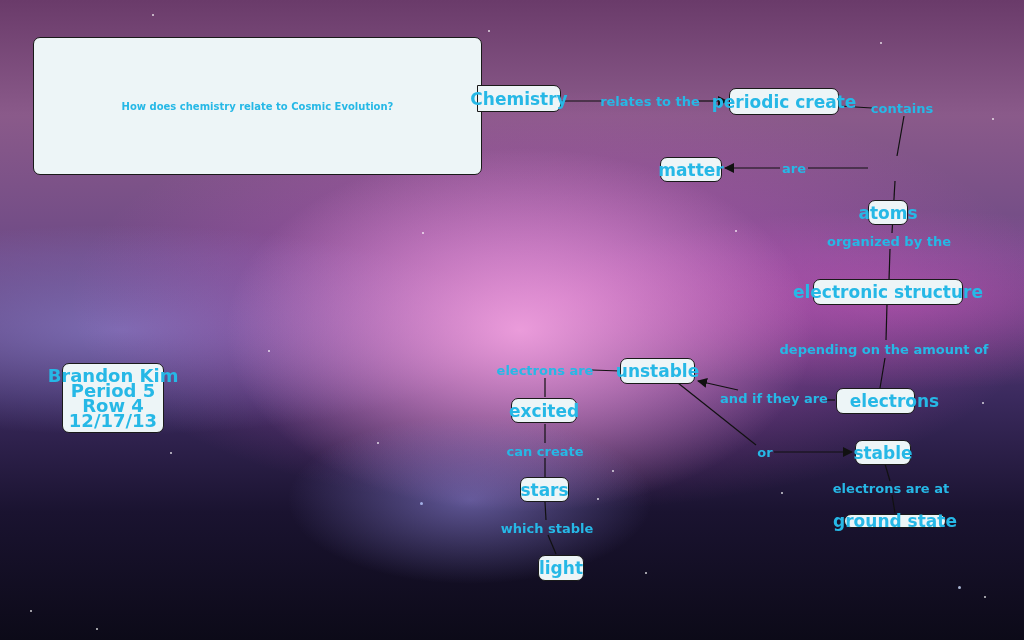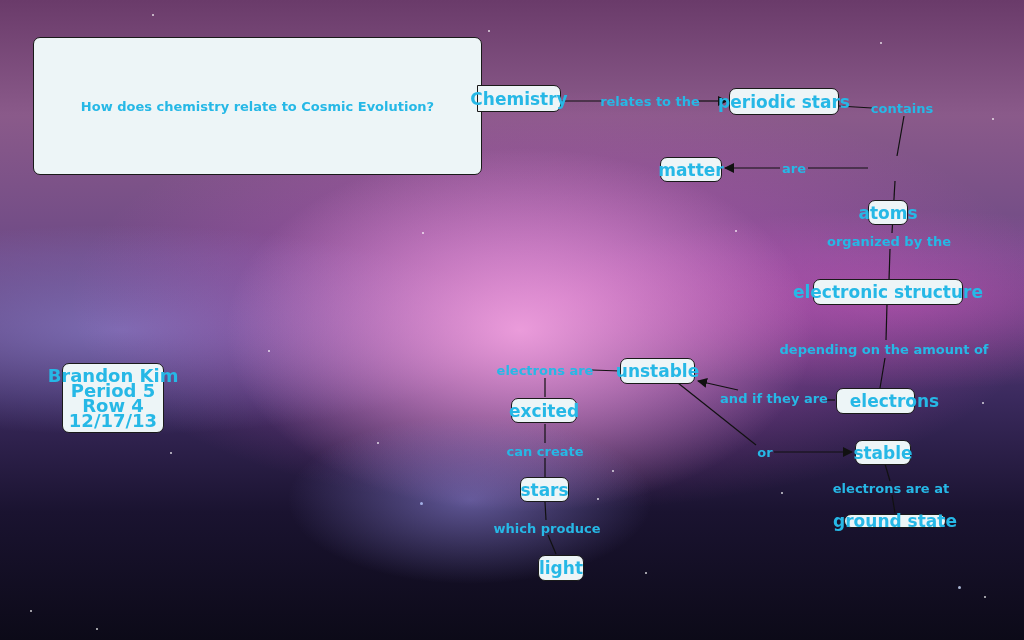--- a/index.html
+++ b/index.html
@@ -21,21 +21,21 @@
       position: absolute; box-sizing: border-box;
       background: #edf5f7; border: 1px solid #1a1a1a; border-radius: 7px;
       color: #26b8e6; font-weight: bold; font-size: 17px;
       display: flex; align-items: center; justify-content: center; text-align: center;
       white-space: nowrap;
     }
     .label {
       position: absolute; color: #26b8e6; font-weight: bold; font-size: 13px;
       white-space: nowrap; transform: translate(-50%, -50%);
     }
-    .question { font-size: 13px; text-align: right; }
+    .question { font-size: 10px; text-align: right; }
     .info { flex-direction: column; line-height: 15px; font-size: 18px; }
   </style>
 </head>
 <body>
 
 <div class="stars">
   <div class="star" style="left:152px;top:14px"></div>
   <div class="star" style="left:488px;top:30px"></div>
   <div class="star" style="left:880px;top:42px"></div>
   <div class="star" style="left:992px;top:118px"></div>
@@ -92,21 +92,21 @@
 <div class="node question" style="left:33px;top:37px;width:449px;height:138px;">
   <span>How does chemistry relate to Cosmic Evolution?</span>
 </div>
 
 <div class="node" style="left:477px;top:85px;width:84px;height:27px;border-top-left-radius:0;border-bottom-left-radius:0;">
   <span>Chemistry</span>
 </div>
 <div class="label" style="left:650px;top:101px;">relates to the</div>
 
 <div class="node" style="left:729px;top:88px;width:110px;height:27px;">
-  <span>periodic stars</span>
+  <span>periodic create</span>
 </div>
 <div class="label" style="left:902px;top:108px;">contains</div>
 
 <div class="node" style="left:868px;top:156px;width:40px;height:25px;margin-top:44px;">
   <span>atoms</span>
 </div>
 <div class="label" style="left:794px;top:168px;">are</div>
 
 <div class="node" style="left:660px;top:157px;width:62px;height:25px;">
   <span>matter</span>
@@ -146,21 +146,21 @@
 <div class="node" style="left:511px;top:398px;width:66px;height:25px;">
   <span>excited</span>
 </div>
 
 <div class="label" style="left:545px;top:451px;">can create</div>
 
 <div class="node" style="left:520px;top:477px;width:49px;height:25px;">
   <span>stars</span>
 </div>
 
-<div class="label" style="left:547px;top:528px;">which produce</div>
+<div class="label" style="left:547px;top:528px;">which stable</div>
 
 <div class="node" style="left:538px;top:555px;width:46px;height:26px;">
   <span>light</span>
 </div>
 
 <div class="node info" style="left:62px;top:363px;width:102px;height:70px;">
   <span>Brandon Kim</span>
   <span>Period 5</span>
   <span>Row 4</span>
   <span>12/17/13</span>

